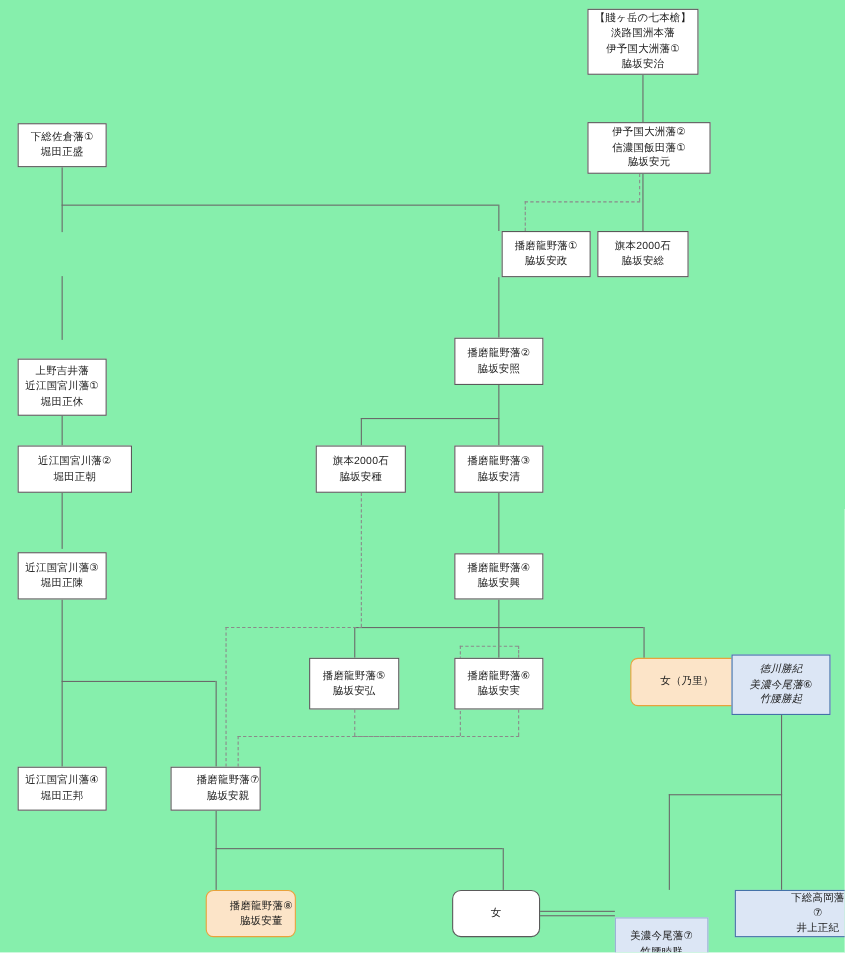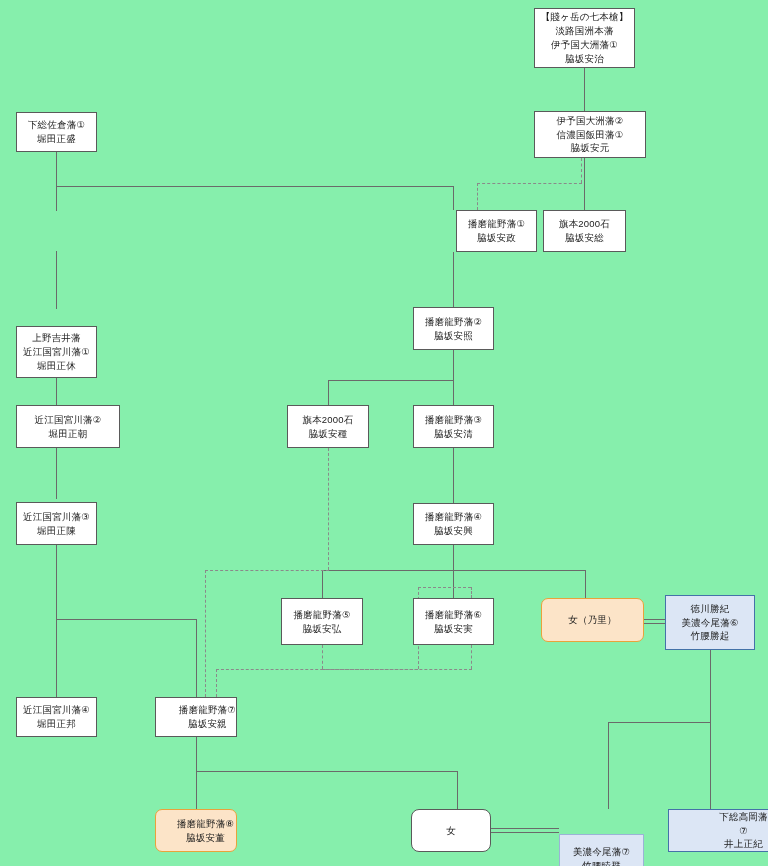--- a/index.html
+++ b/index.html
@@ -7,21 +7,21 @@
   #canvas{position:relative;width:768px;height:866px;background:#86efac;overflow:hidden;}
 
   .node{position:absolute;box-sizing:border-box;display:flex;align-items:center;
         justify-content:center;text-align:center;background:#ffffff;
         border:1px solid #5a5a5a;font-size:9.5px;line-height:1.45;color:#1a1a1a;
         letter-spacing:.2px;z-index:5;}
   .node .lbl{white-space:pre-line;}
 
   .node.blue{background:#dce6f5;border:1px solid #9bb3d6;}
   .node.blue-strong{background:#dce6f5;border:1.6px solid #4472a8;}
-  .node.orange{background:#fce4c8;border:1.4px solid #e9a23b;border-radius:7px;}
+  .node.orange{background:#fce4c8;border:1.4px solid #e9a23b;border-radius:7px;margin-left:32px;}
   .node.round{border-radius:8px;border:1px solid #5a5a5a;}
 
   
   .ln{position:absolute;background:#6a6a6a;z-index:1;}
   .lnh{height:1px;}
   .lnv{width:1px;}
 
   .dot{position:absolute;z-index:1;}
   .doth{height:0;border-top:1px dashed #8a8a8a;}
   .dotv{width:0;border-left:1px dashed #8a8a8a;}
@@ -167,21 +167,21 @@
 
   <div class="node" style="left:413px;top:598px;width:81px;height:47px;">
     <span class="lbl">播磨龍野藩⑥
 脇坂安実</span>
   </div>
 
   <div class="node orange" style="left:541px;top:598px;width:103px;height:44px;">
     <span class="lbl">女（乃里）</span>
   </div>
 
-  <div class="node blue-strong" style="left:665px;top:595px;width:90px;height:55px;">
+  <div class="node blue-strong" style="left:665px;top:595px;width:90px;height:55px;font-style:italic;">
     <span class="lbl">徳川勝紀
 美濃今尾藩⑥
 竹腰勝起</span>
   </div>
 
   <div class="node" style="left:16px;top:697px;width:81px;height:40px;">
     <span class="lbl">近江国宮川藩④
 堀田正邦</span>
   </div>
 

